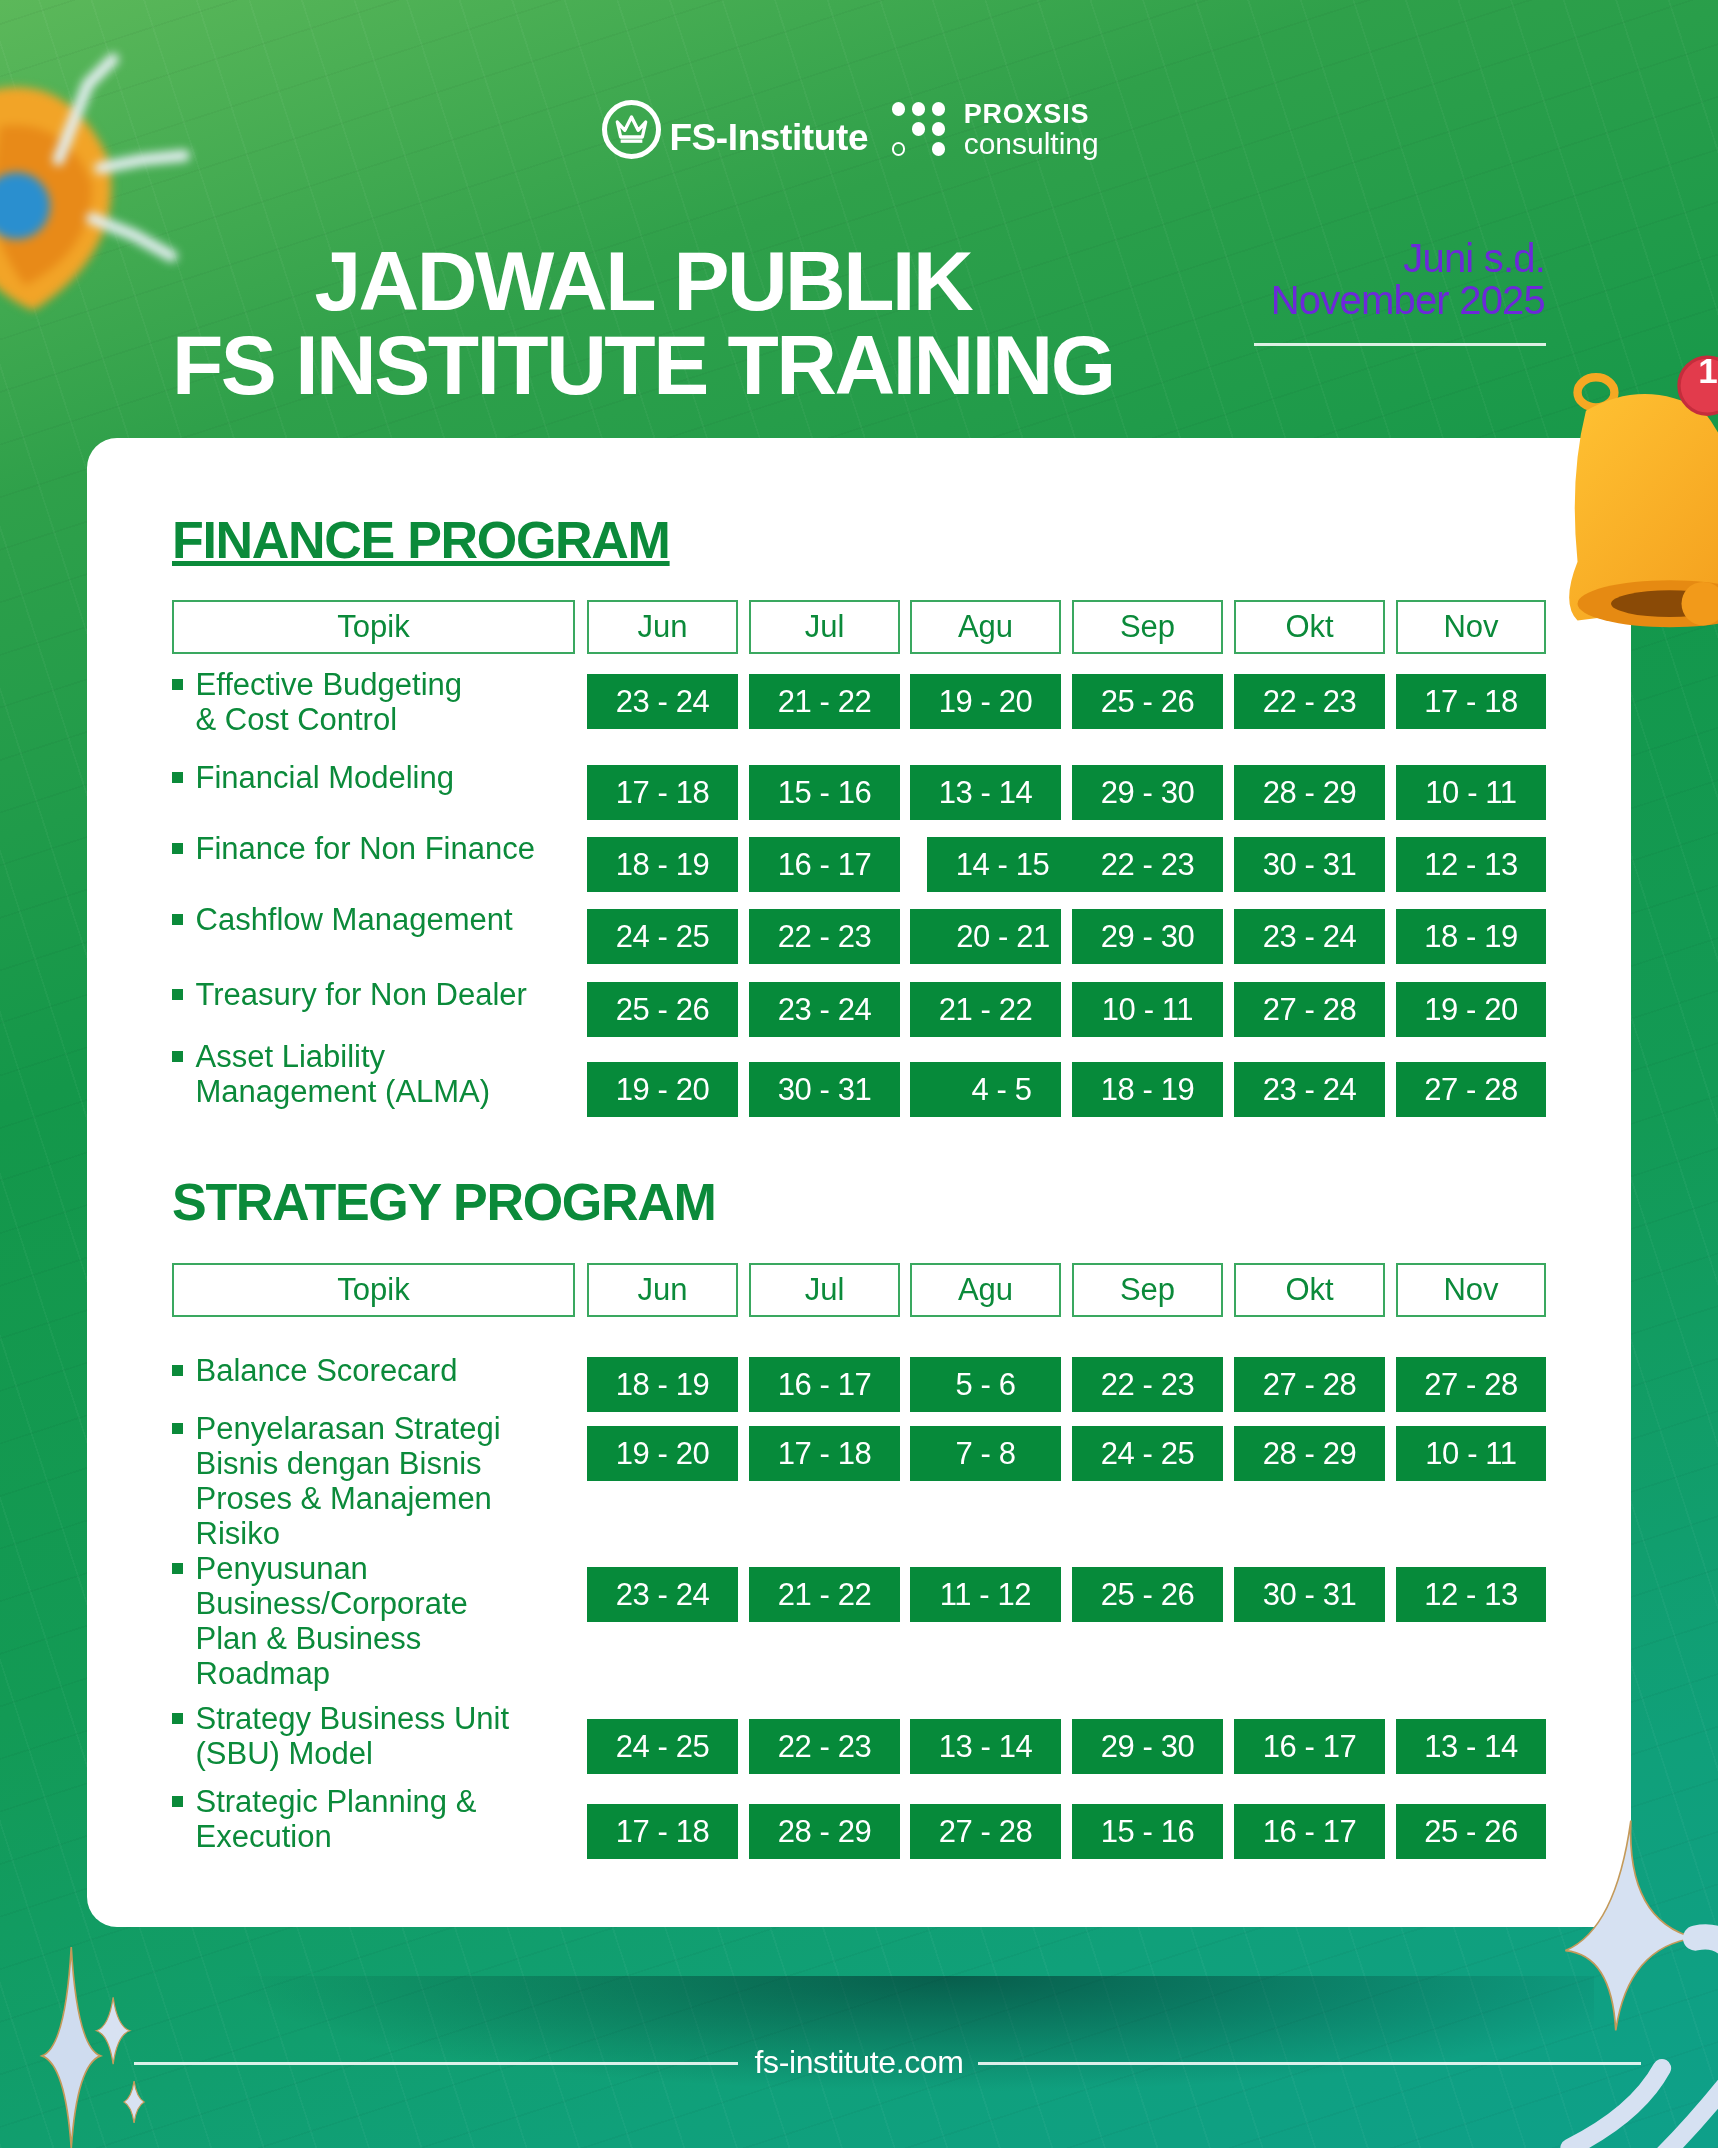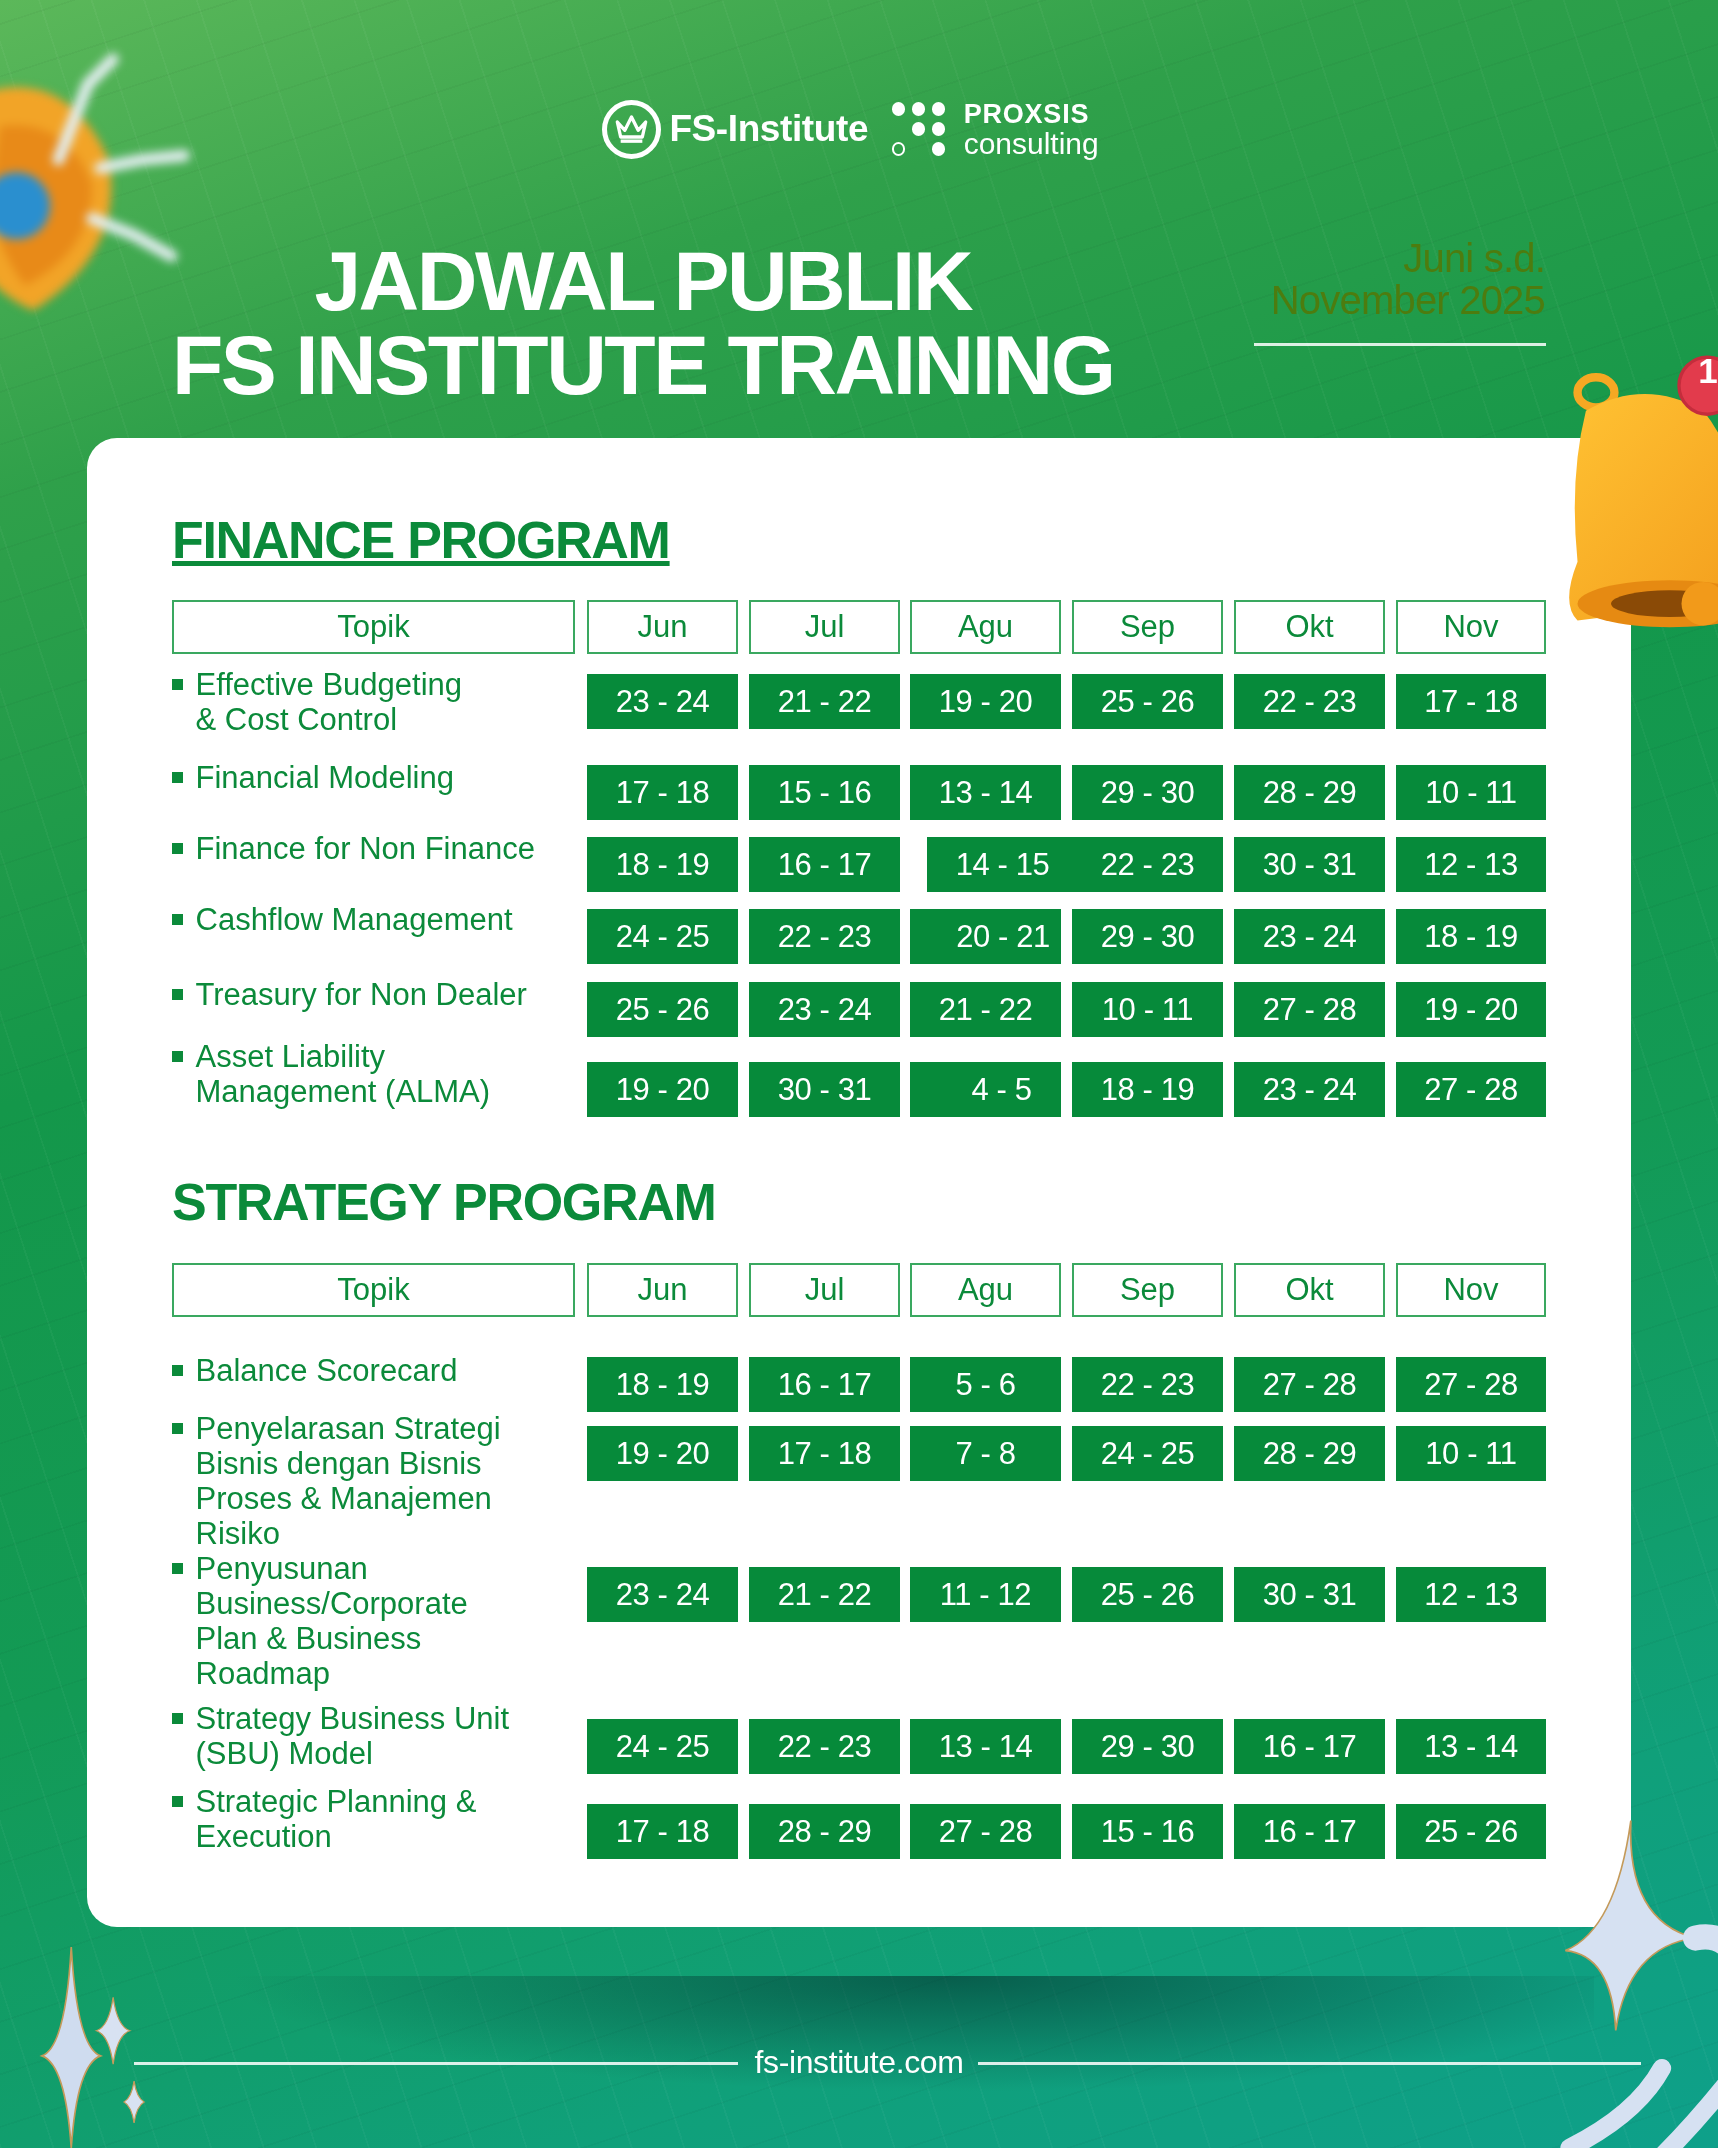--- a/index.html
+++ b/index.html
@@ -16,35 +16,35 @@
       repeating-linear-gradient(-18deg, rgba(0,0,0,0.03) 0 1.7px, transparent 1.7px 50px);
   }
   .bottom-shadow {
     position: absolute; left: 168px; top: 1976px; width: 1426px; height: 126px;
     background: radial-gradient(ellipse at 55% 0%, rgba(0,40,40,0.55) 0%, rgba(0,40,40,0.0) 65%);
     pointer-events: none;
   }
 
   
   .logos { position: absolute; top: 99px; left: 602px; display: flex; align-items: center; gap: 23.5px; color: #fff; }
-  .fs-logo { display: flex; align-items: center; gap: 8.4px; }
+  .fs-logo { display: flex; align-items: flex-end; gap: 8.4px; }
   .fs-logo .ring { width: 59px; height: 59px; border: 5px solid #fff; border-radius: 50%; position: relative; display:flex; align-items:center; justify-content:center; }
   .fs-logo .ring svg { width: 35px; height: 35px; }
   .fs-logo .name { font-size: 37px; font-weight: bold; letter-spacing: -0.4px; }
   .proxsis { display: flex; align-items: center; gap: 18.5px; }
   .dots { display: grid; grid-template-columns: repeat(3, 13.4px); grid-template-rows: repeat(3, 13.4px); gap: 6.7px; }
   .dot { width: 13.4px; height: 13.4px; border-radius: 50%; background: #fff; }
   .dot.hollow { background: transparent; border: 2.5px solid #fff; }
   .dot.none { background: transparent; }
   .proxsis-text .brand { font-size: 27px; font-weight: bold; line-height: 30px; letter-spacing: 0.8px; }
   .proxsis-text .sub { font-size: 30px; line-height: 30px; font-weight: normal; }
 
   
   .title { position: absolute; left: 172px; top: 239px; color: #fff; font-weight: bold; font-size: 84px; line-height: 84px; letter-spacing: -2.5px; text-align: center; }
-  .period { position: absolute; right: 173px; top: 237px; text-align: right; color: #4d7c0f; font-size: 40px; line-height: 42px; letter-spacing: -0.8px; }
+  .period { position: absolute; right: 173px; top: 237px; text-align: right; color: #6d28d9; font-size: 40px; line-height: 42px; letter-spacing: -0.8px; }
   .period-line { position: absolute; left: 1254px; top: 343px; width: 292px; height: 2.5px; background: rgba(255,255,255,0.85); }
 
   
   .card { position: absolute; left: 87px; top: 438px; width: 1544px; height: 1489px; background: #fff; border-radius: 30px; }
 
   .section-title { position: absolute; left: 172px; color: #0b8a3a; font-weight: bold; font-size: 52px; letter-spacing: -1.3px; line-height: 52px; }
 
   .hdr { position: absolute; height: 54px; border: 2.5px solid #3aa860; background: #fff; color: #0b8a3a; font-size: 31px; display: flex; align-items: center; justify-content: center; }
   .cell { position: absolute; height: 55px; background: #068a3a; color: #fff; font-size: 31px; display: flex; align-items: center; justify-content: center; letter-spacing: -0.4px; }
   .topic { position: absolute; left: 172px; width: 394px; color: #0b8a3a; font-size: 31px; line-height: 35px; padding-left: 23.5px; }

